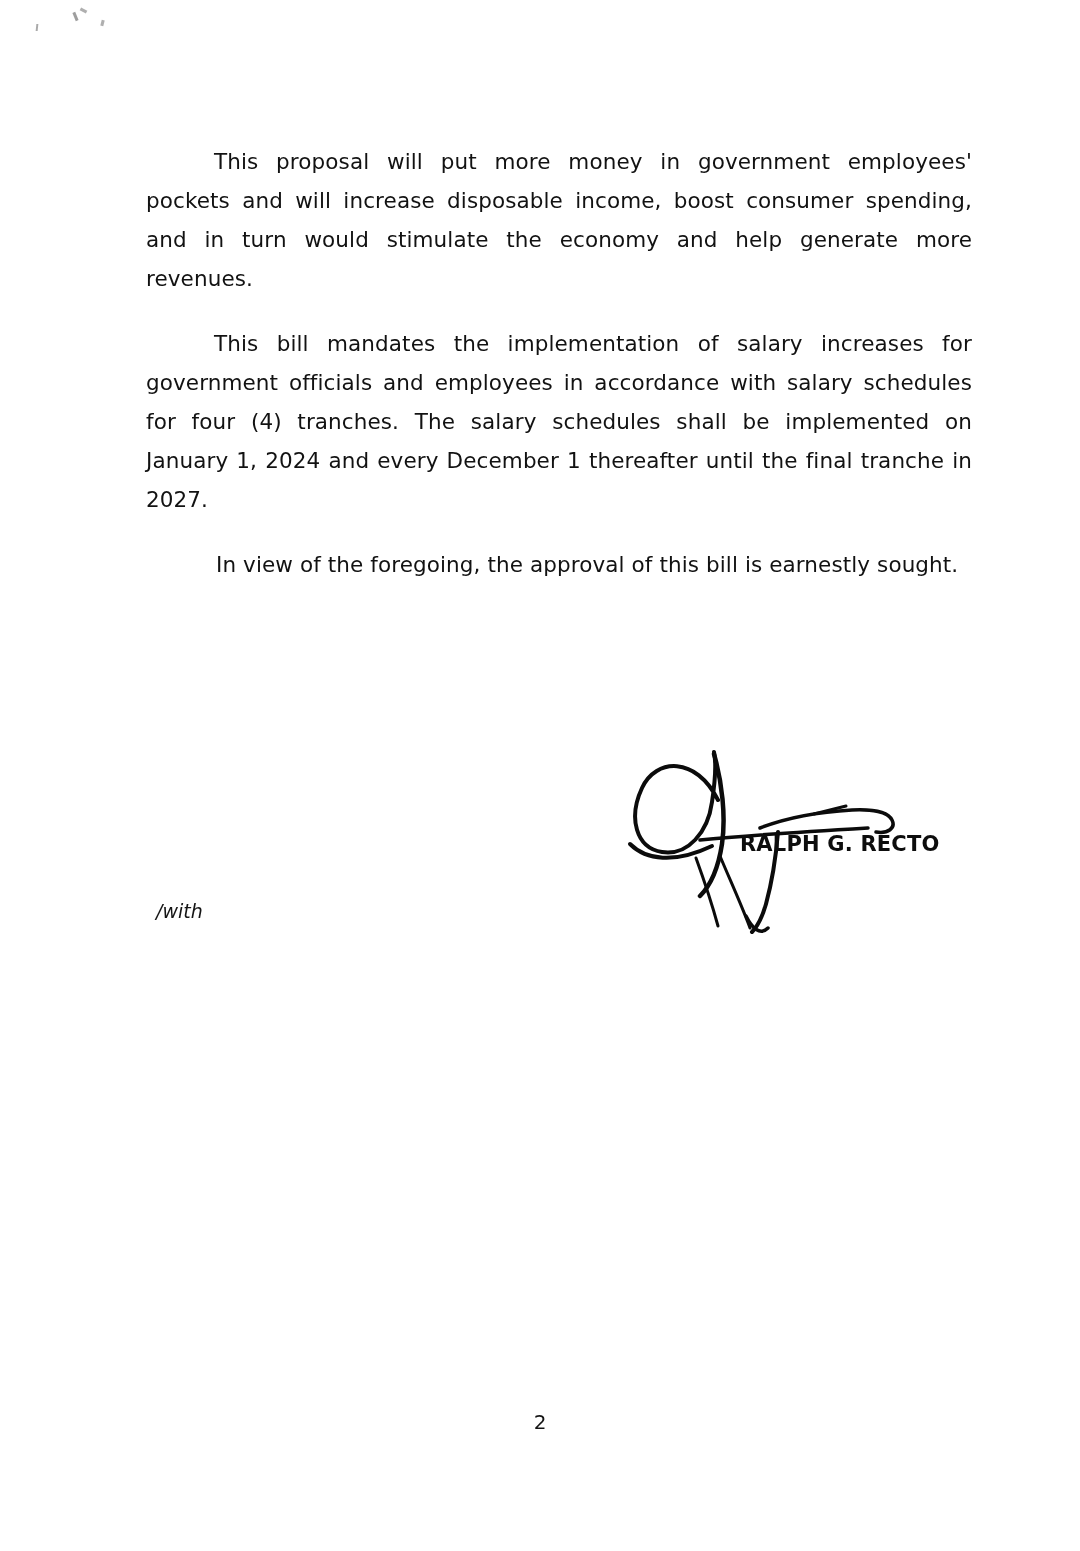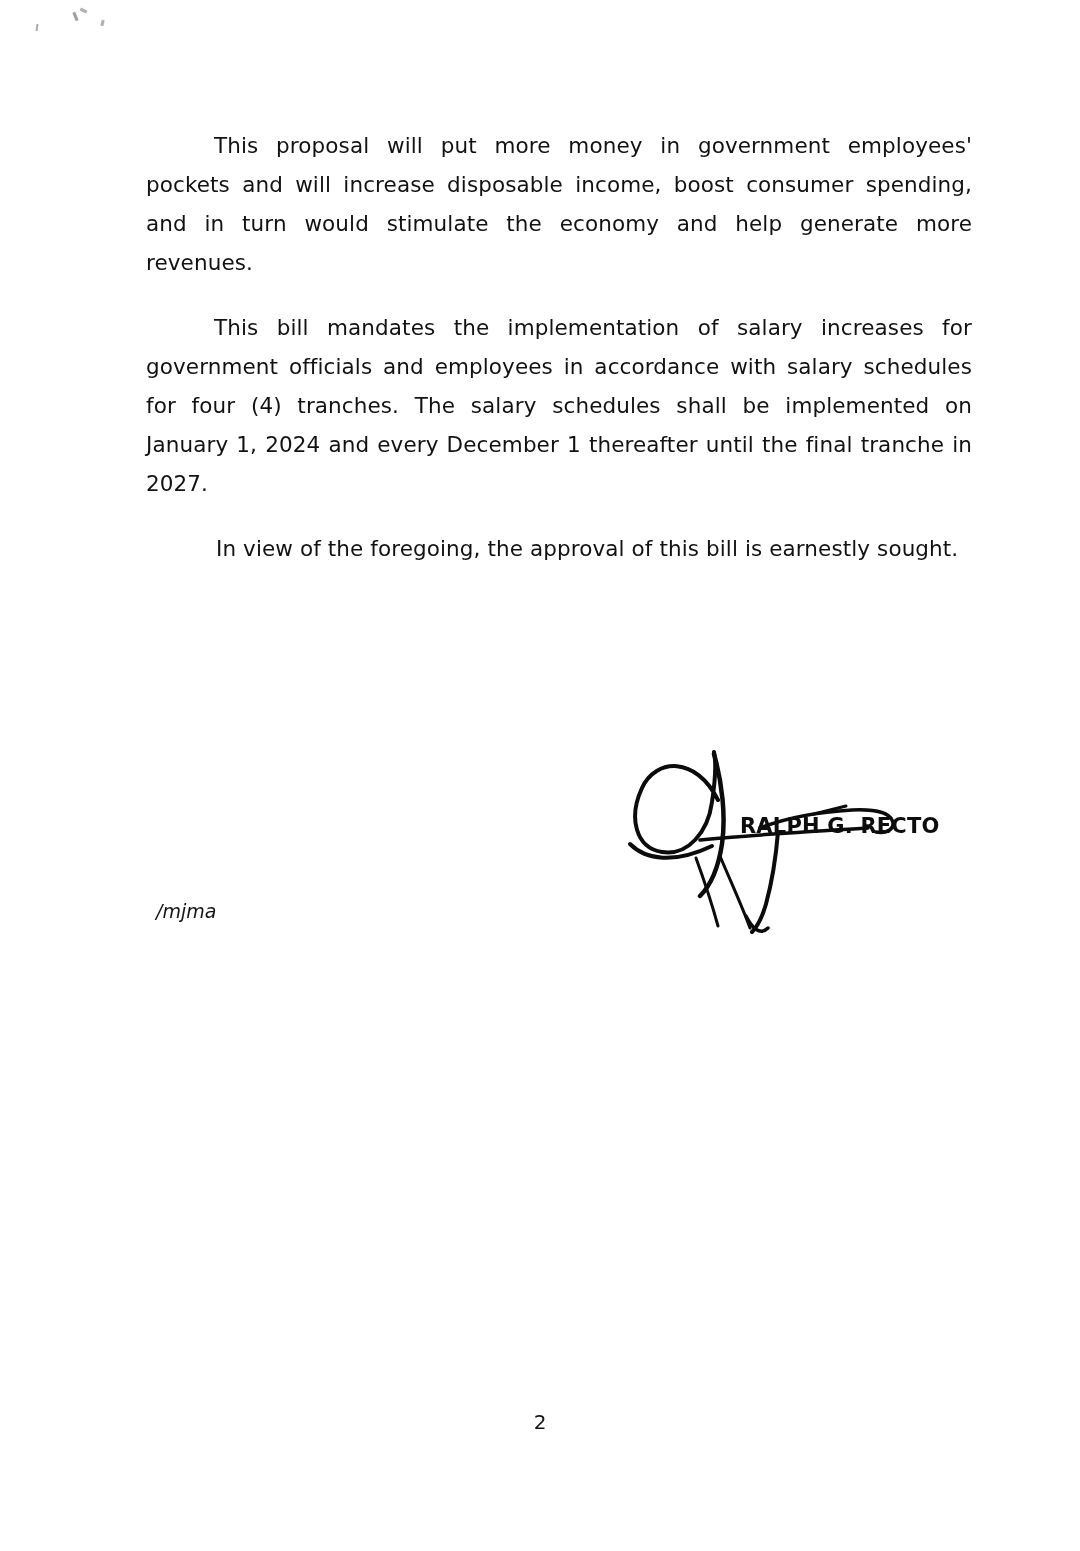--- a/index.html
+++ b/index.html
@@ -34,21 +34,21 @@
   .speck.s3 { left: 80px;  top: 9px;  width: 7px;  height: 3px; transform: rotate(28deg); opacity: .7; }
   .speck.s4 { left: 101px; top: 20px; width: 3px;  height: 6px; transform: rotate(14deg); opacity: .7; }
 
   .body-text {
     position: absolute;
     left: 146px;
     top: 126px;
     width: 826px;
   }
   p.para {
-    margin: 0 0 26px 0;
+    margin: 16px 0 26px 0;
     text-indent: 68px;
     text-align: justify;
     font-size: 21.5px;
     line-height: 39px;
     letter-spacing: .1px;
     color: #121212;
   }
   p.para.last {
     text-align: left;
     text-indent: 70px;
@@ -64,21 +64,21 @@
   }
   .signature-block svg {
     position: absolute;
     left: 0;
     top: 0;
     overflow: visible;
   }
   .signature-name {
     position: absolute;
     left: 140px;
-    top: 74px;
+    top: 92px;
     font-size: 21px;
     font-weight: 700;
     letter-spacing: .2px;
     color: #0d0d0d;
     white-space: nowrap;
   }
 
   .initials {
     position: absolute;
     left: 156px;
@@ -127,17 +127,17 @@
         <path d="M96 118 C 104 140, 112 164, 118 186" stroke-width="3"></path>
         <path d="M120 116 C 130 140, 142 166, 150 188" stroke-width="3"></path>
         <path d="M178 92 C 176 116, 172 142, 166 164 C 162 178, 158 186, 152 192" stroke-width="4"></path>
         <path d="M146 176 C 152 188, 160 196, 168 188" stroke-width="3.5"></path>
         <path d="M214 74 L 246 66" stroke-width="3"></path>
       </g>
     </svg>
     <div class="signature-name">RALPH G. RECTO</div>
   </div>
 
-  <div class="initials">/mjma</div>
+  <div class="initials">/with</div>
 
   <div class="page-number">2</div>
 
 </div>
 
 </body></html>

